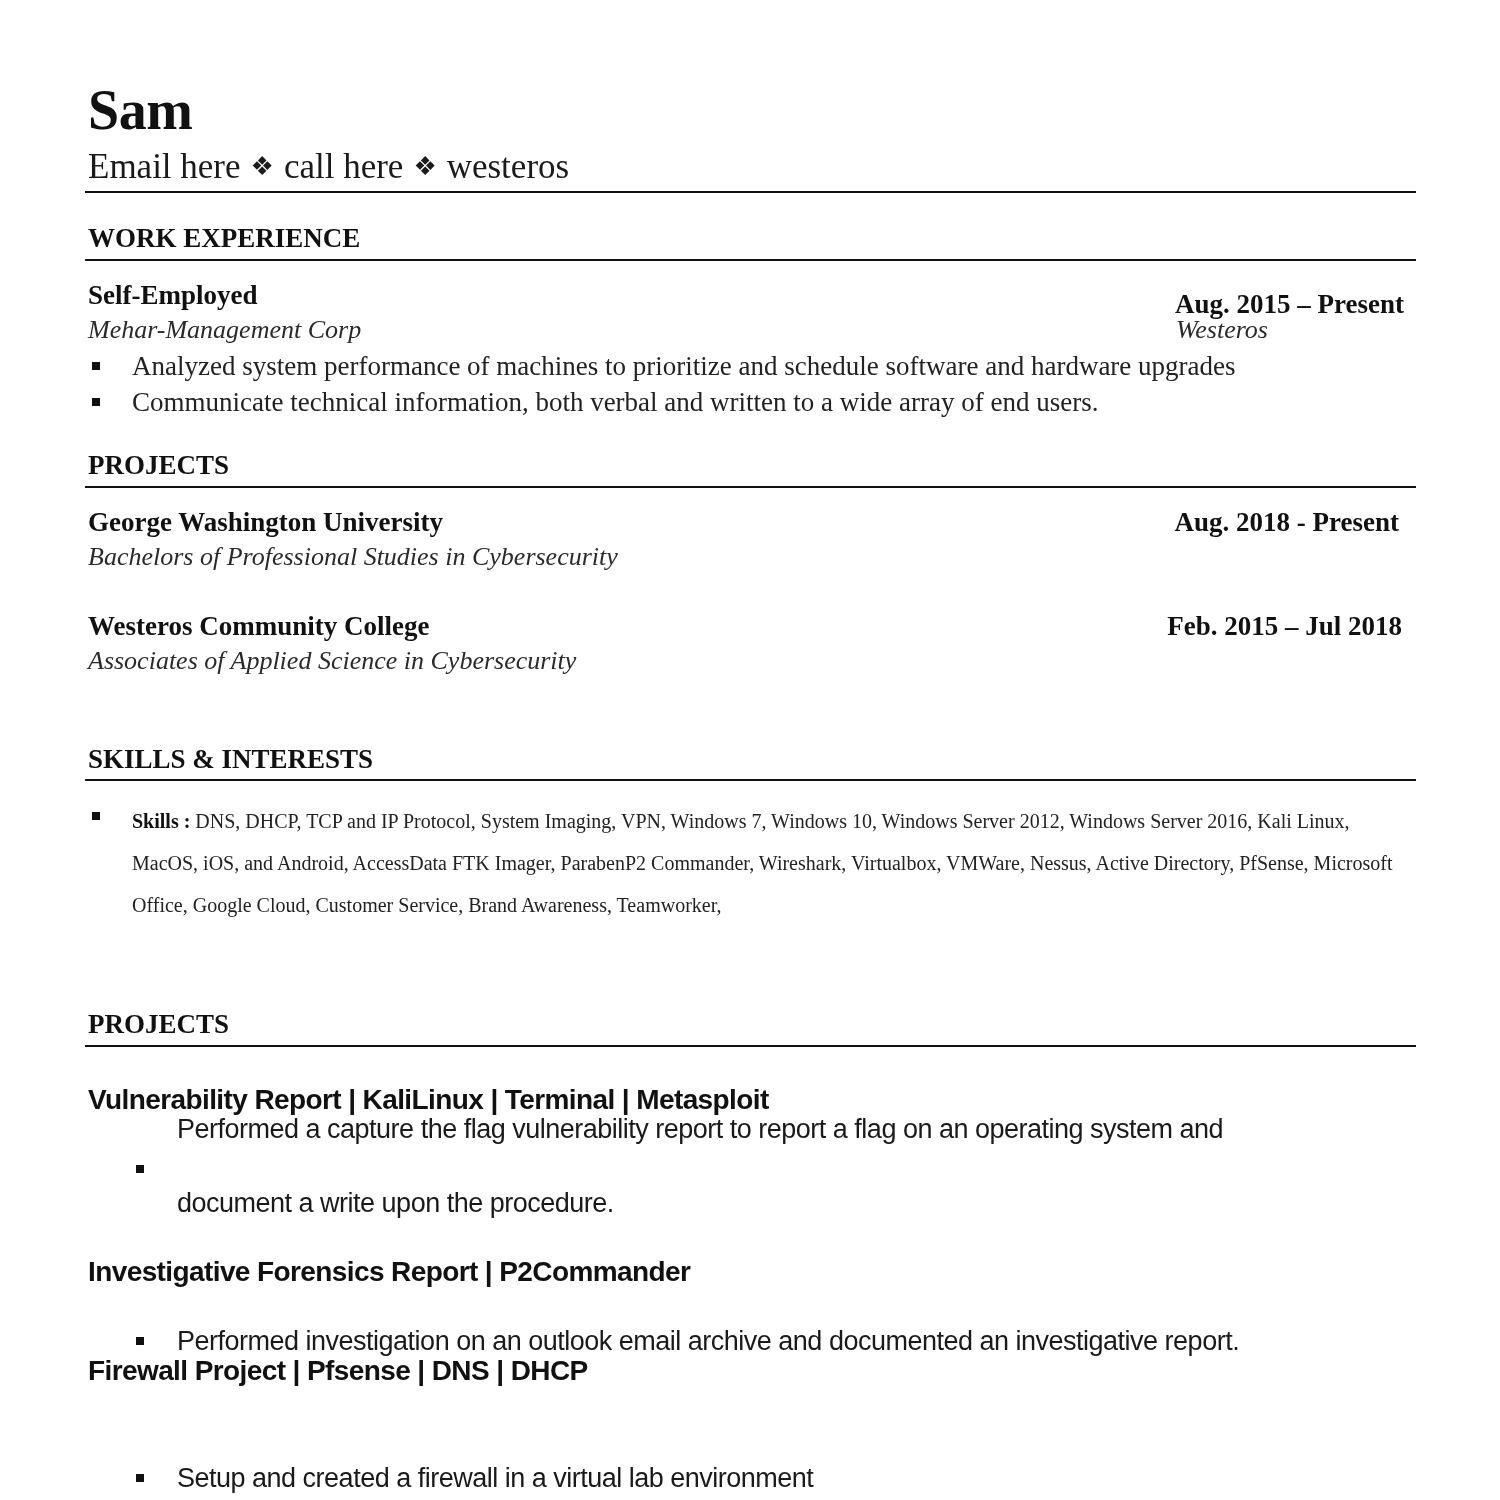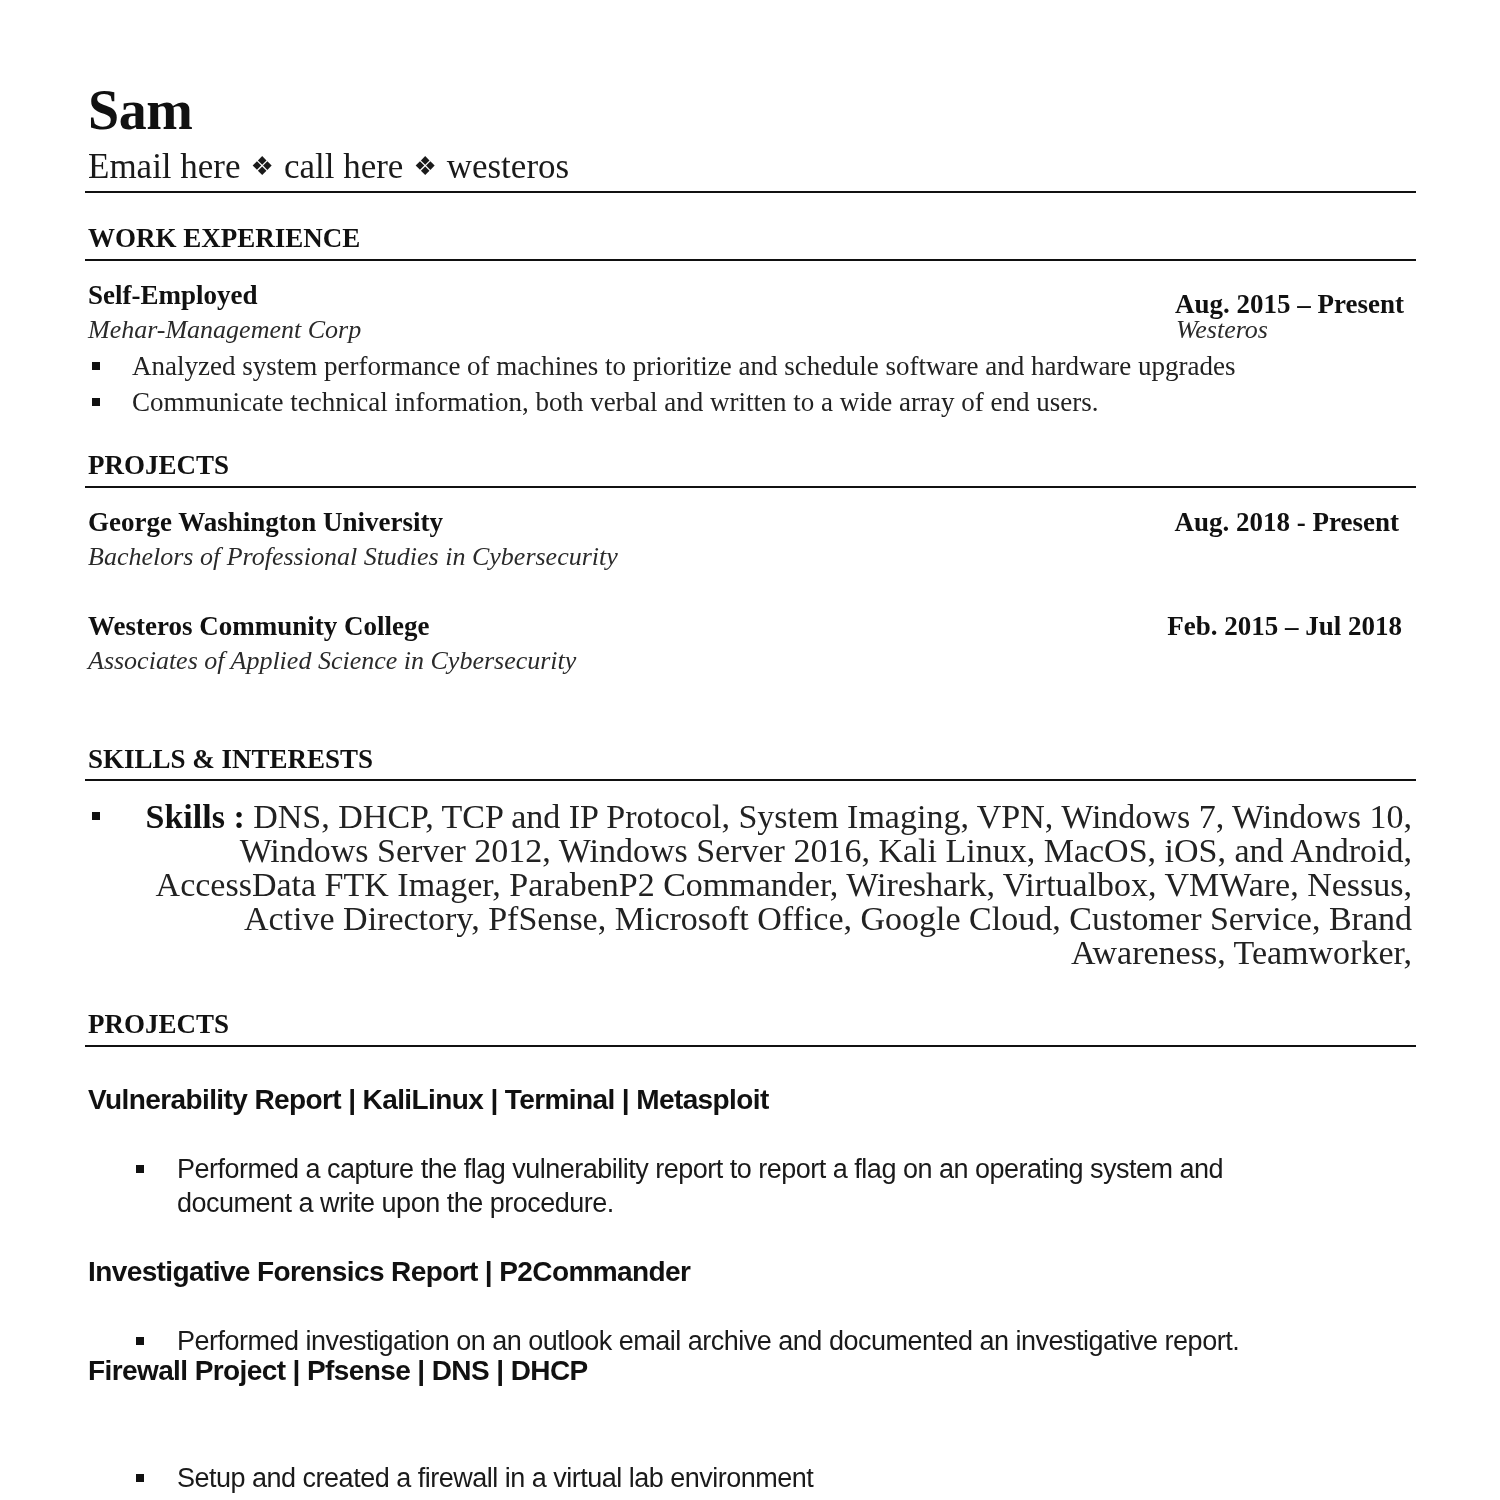--- a/index.html
+++ b/index.html
@@ -62,21 +62,21 @@
       display: inline-block;
       width: 8px; height: 8px; background: #111;
       position: absolute; left: 4px; top: 13px;
     }
     .bullet-text { position: absolute; left: 44px; top: 0; white-space: nowrap; text-align: center; }
 
     .skills-block {
       position: absolute;
       left: 132px; top: 800px;
       width: 1280px;
-      font-size: 34px; line-height: 34px; color: #222; text-align: right;
+      font-size: 20px; line-height: 42px; color: #222;
     }
     .skills-block b { color: #111; }
     .skills-bullet {
       position: absolute; left: 92px; top: 812px;
       width: 8px; height: 8px; background: #111;
     }
 
     .proj-title {
       left: 88px;
       font-family: "Liberation Sans", "DejaVu Sans", sans-serif;
@@ -137,21 +137,21 @@
 <div class="rule" style="top:779px;"></div>
 
 <div class="skills-bullet"></div>
 <div class="skills-block"><b>Skills :</b><span> DNS, DHCP, TCP and IP Protocol, System Imaging, VPN, Windows 7, Windows 10, Windows Server 2012, Windows Server 2016, Kali Linux, MacOS, iOS, and Android, AccessData FTK Imager, ParabenP2 Commander, Wireshark, Virtualbox, VMWare, Nessus, Active Directory, PfSense, Microsoft Office, Google Cloud, Customer Service, Brand Awareness, Teamworker,</span></div>
 
 <div class="abs section-title" style="top:1008px;">PROJECTS</div>
 <div class="rule" style="top:1045px;"></div>
 
 <div class="abs proj-title" style="top:1083px;">Vulnerability Report | KaliLinux | Terminal | Metasploit</div>
 <div class="proj-bullet" style="left:136px; top:1165px;"></div>
-<div class="proj-text" style="top:1152px;">Performed a capture the flag vulnerability report to report a flag on an operating system and</div>
+<div class="proj-text" style="top:1112px;">Performed a capture the flag vulnerability report to report a flag on an operating system and</div>
 <div class="proj-text" style="top:1186px;">document a write upon the procedure.</div>
 
 <div class="abs proj-title" style="top:1255px;">Investigative Forensics Report | P2Commander</div>
 <div class="proj-bullet" style="left:136px; top:1337px;"></div>
 <div class="proj-text" style="top:1324px;">Performed investigation on an outlook email archive and documented an investigative report.</div>
 
 <div class="abs proj-title" style="top:1354px;">Firewall Project | Pfsense | DNS | DHCP</div>
 <div class="proj-bullet" style="left:136px; top:1474px;"></div>
 <div class="proj-text" style="top:1461px;">Setup and created a firewall in a virtual lab environment</div>
 

